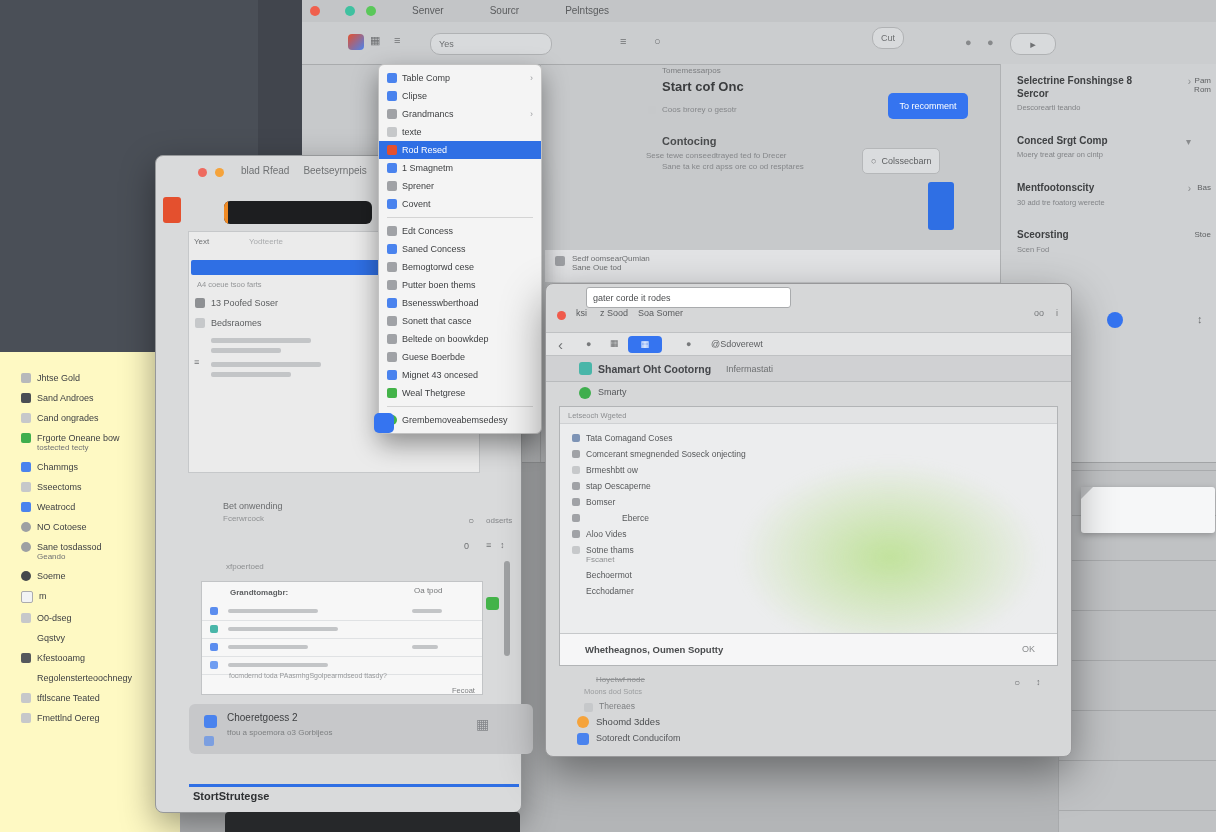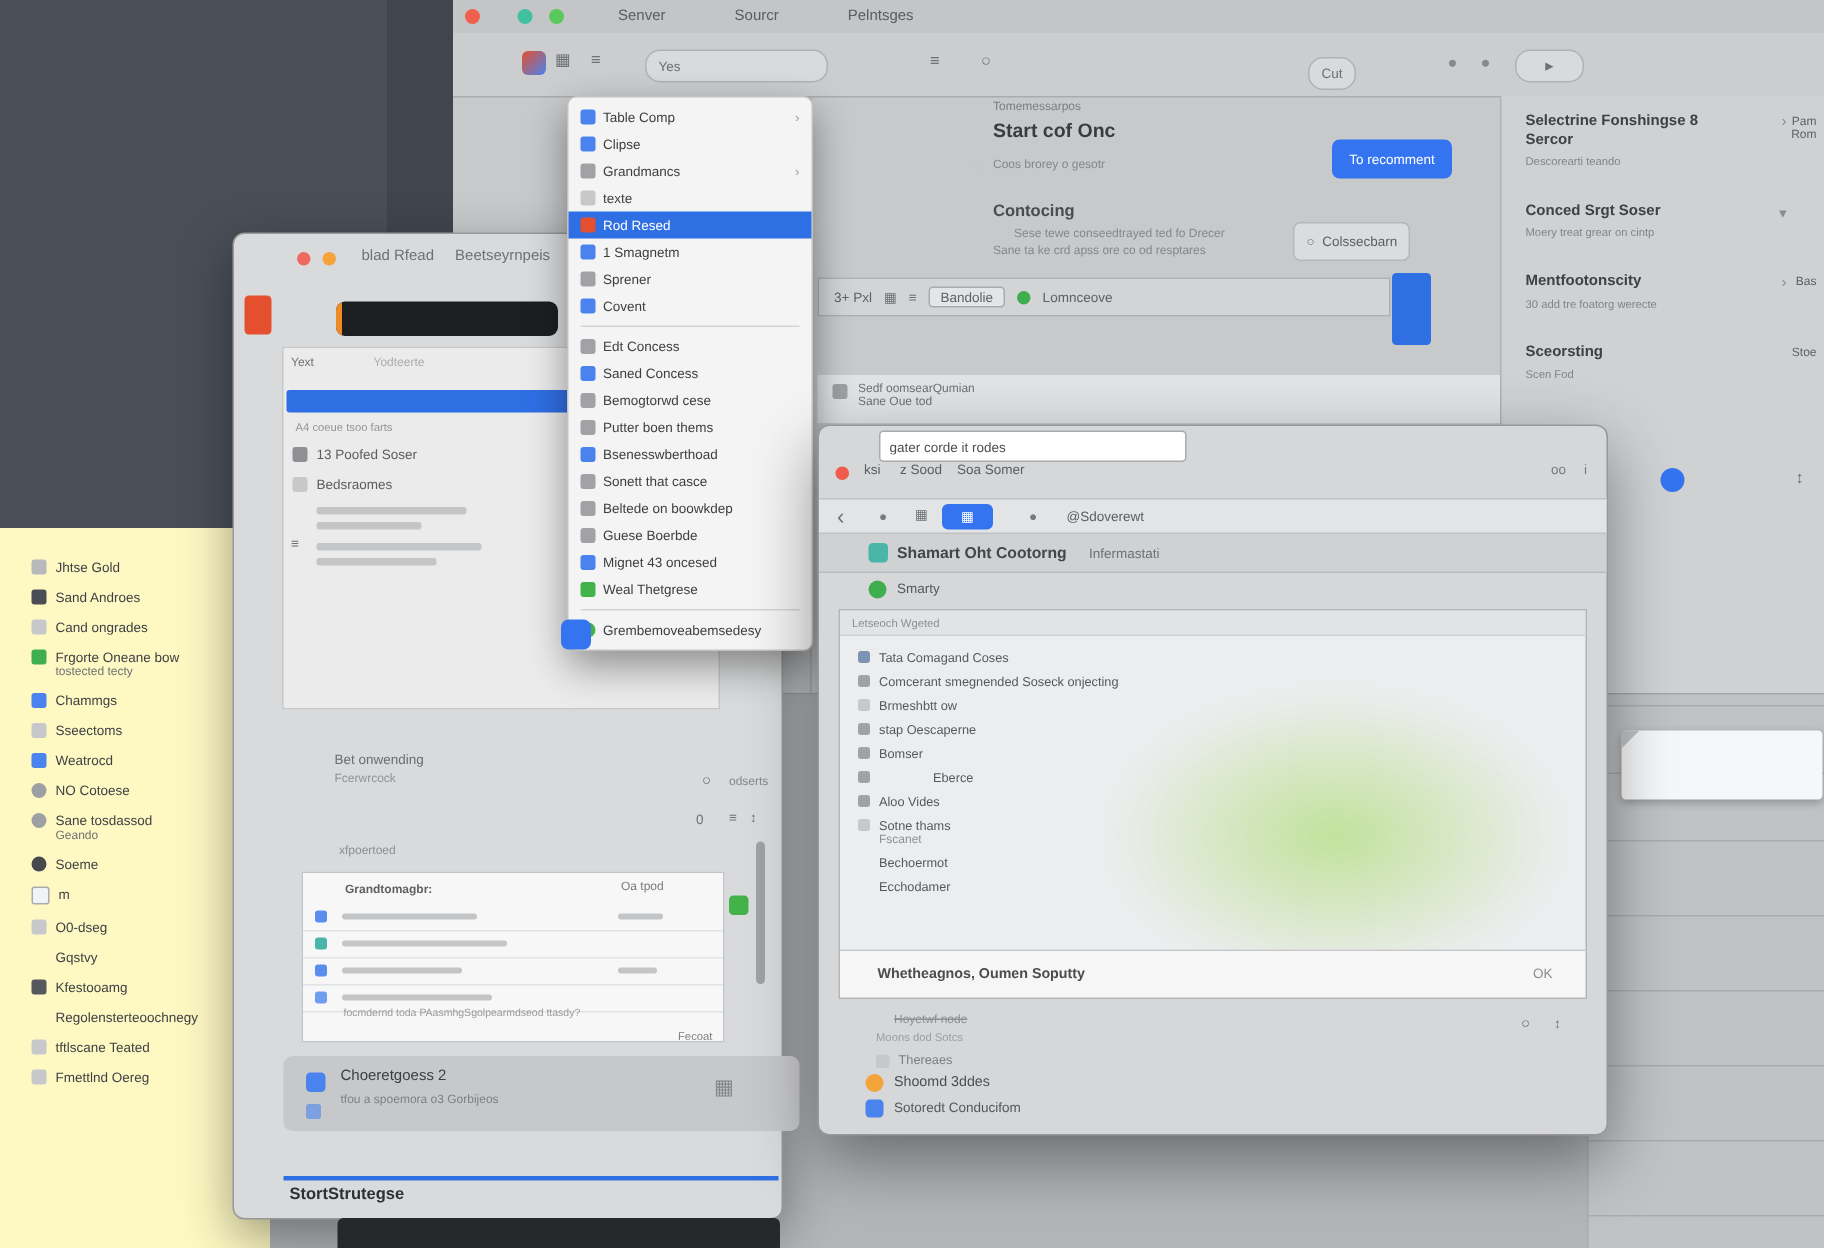--- a/index.html
+++ b/index.html
@@ -152,55 +152,47 @@
   <div class="abs win-a" style="z-index:2;">
     <div class="toolbar">
       <span class="abs" style="left:46px;top:12px;width:16px;height:16px;border-radius:4px;background:linear-gradient(135deg,#e4502e,#4a83ee);"></span>
       <span class="gl gl-grid" style="left:68px;top:13px;"></span>
       <span class="gl gl-lines" style="left:92px;top:13px;"></span>
       <div class="pill" style="left:128px;top:11px;width:104px;height:20px;">
         <span>Yes</span>
       </div>
       <span class="gl gl-lines" style="left:318px;top:14px;"></span>
       <span class="gl gl-circle" style="left:352px;top:14px;"></span>
-      <div class="pill" style="left:570px;top:16px;height:20px;">
+      <div class="pill" style="left:570px;top:5px;height:20px;">
         <span>Cut</span>
       </div>
       <span class="gl gl-dot" style="left:663px;top:15px;color:#87898b;"></span>
       <span class="gl gl-dot" style="left:685px;top:15px;color:#87898b;"></span>
       <div class="pill" style="left:708px;top:11px;width:28px;height:20px;justify-content:center;">
         <span class="gl gl-tri" style="position:static;"></span>
       </div>
     </div>
 
     <div class="abs" style="left:238px;top:42px;width:1px;height:398px;background:#b0b2b4;"></div>
 
     <span class="txt" style="left:360px;top:44px;font-size:8px;color:#7c7e80;">Tomemessarpos</span>
     <span class="txt" style="left:360px;top:57px;font-size:13px;font-weight:bold;color:#3a3c3e;">Start cof Onc</span>
     <span class="abs ic ic-dim" style="left:346px;top:84px;width:8px;height:8px;"></span>
     <span class="txt" style="left:360px;top:83px;font-size:8px;color:#85878a;">Coos brorey o gesotr</span>
     <button class="btn-blue" style="left:586px;top:71px;width:80px;height:26px;">
       <span>To recomment</span>
     </button>
     <span class="txt" style="left:360px;top:113px;font-size:11px;font-weight:bold;color:#4a4c4e;">Contocing</span>
-    <span class="txt" style="left:374px;top:129px;font-size:8px;color:#85878a;">Sese tewe conseedtrayed ted fo Drecer</span>
+    <span class="txt" style="left:344px;top:129px;font-size:8px;color:#85878a;">Sese tewe conseedtrayed ted fo Drecer</span>
     <span class="txt" style="left:360px;top:140px;font-size:8px;color:#85878a;">Sane ta ke crd apss ore co od resptares</span>
     <div class="chip" style="left:560px;top:126px;height:24px;">
       <span class="gl gl-circle" style="position:static;font-size:9px;"></span>
       <span>Colssecbarn</span>
     </div>
 
-    <div class="pathbar" style="left:243px;top:163px;width:382px;height:26px;box-sizing:border-box;">
-      <span>3+ Pxl</span>
-      <span class="gl gl-grid" style="position:static;font-size:9px;"></span>
-      <span class="gl gl-lines" style="position:static;font-size:9px;"></span>
-      <span class="boxseg">Bandolie</span>
-      <span class="greendot"></span>
-      <span>Lomnceove</span>
-    </div>
     <div class="abs" style="left:626px;top:160px;width:26px;height:48px;background:#2f6fe4;border-radius:3px;"></div>
 
     <div class="rowa" style="left:243px;top:228px;width:461px;height:32px;background:#e2e3e5;align-items:flex-start;padding-top:4px;box-sizing:border-box;">
       <span class="ic ic-gray" style="margin-top:2px;"></span>
       <span style="display:flex;flex-direction:column;font-size:8px;color:#6e7072;">
         <span>Sedf oomsearQumian</span>
         <span>Sane Oue tod</span>
       </span>
     </div>
 
@@ -208,21 +200,21 @@
       <div>
 
           <div class="rpg">
             <div class="t">Selectrine Fonshingse 8 Sercor</div>
             <div class="s">Descorearti teando</div>
             <div class="tr">Pam Rom</div>
             <div class="ch">›</div>
           </div>
 
           <div class="rpg">
-            <div class="t">Conced Srgt Soser</div>
+            <div class="t">Conced Srgt Comp</div>
             <div class="s">Moery treat grear on cintp</div>
             <div class="tr"></div>
             <div class="ch">▾</div>
           </div>
 
           <div class="rpg">
             <div class="t">Mentfootonscity</div>
             <div class="s">30 add tre foatorg werecte</div>
             <div class="tr">Bas</div>
             <div class="ch">›</div>

